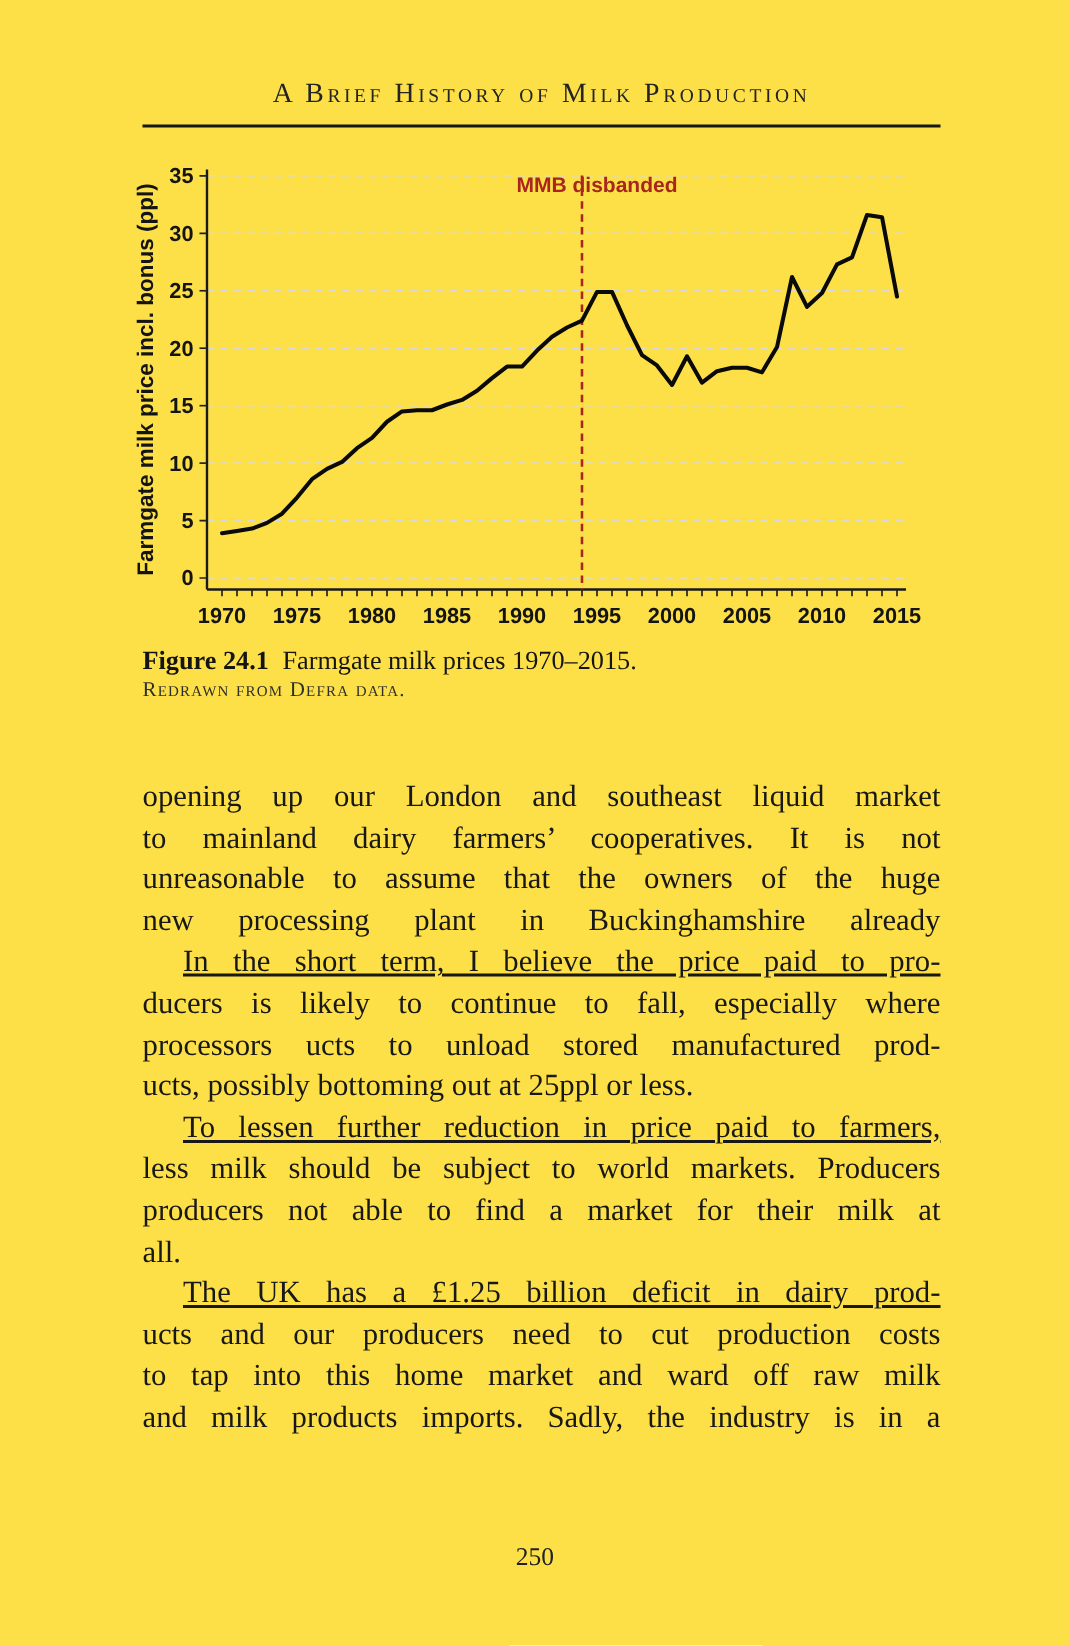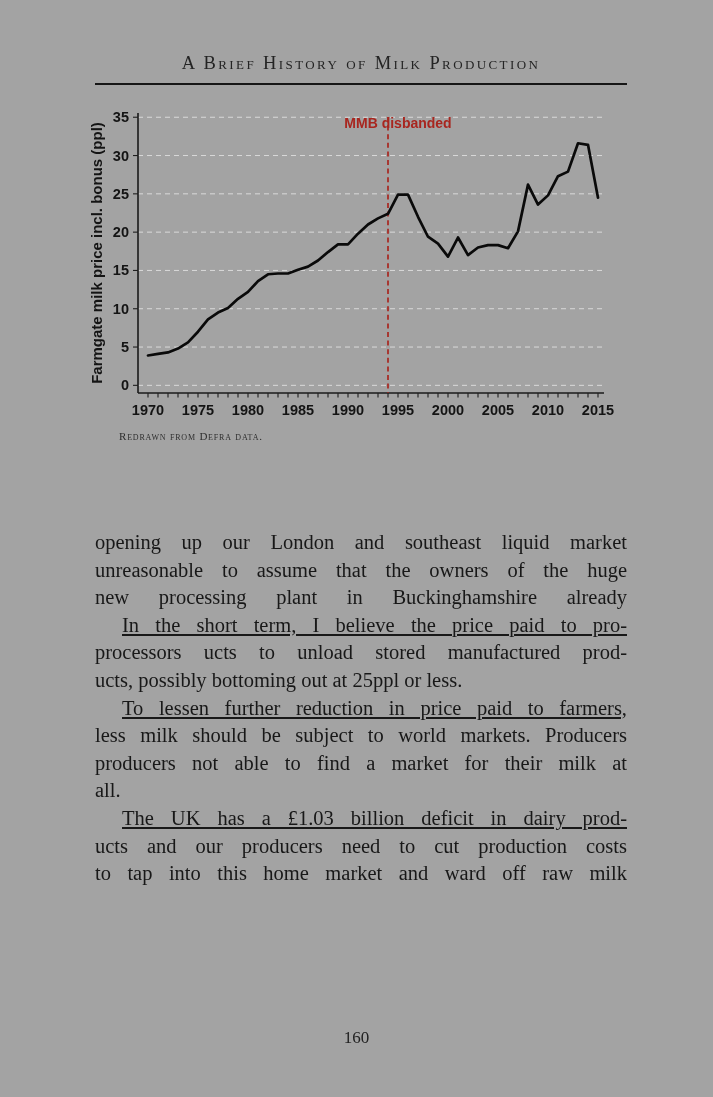--- a/index.html
+++ b/index.html
@@ -1,27 +1,27 @@
 <!DOCTYPE html>
 <html><head>
 <meta charset="utf-8">
 <style>
   html,body{margin:0;padding:0;background:#ffffff;}
-  .page{position:relative;width:713px;height:1097px;background:#a3a3a3;overflow:hidden;
+  .page{position:relative;width:713px;height:1097px;background:#fde047;overflow:hidden;
         font-family:"Liberation Serif",serif;color:#161616;}
   .running-header{position:absolute;top:53px;left:95px;width:532px;text-align:center;
         font-variant:small-caps;font-size:18.5px;letter-spacing:2.4px;color:#242424;}
   .header-rule{position:absolute;top:83px;left:95px;width:532px;border-top:2px solid #161616;}
   .figure{position:absolute;top:103px;left:88px;width:537px;margin:0;}
   .figure svg{display:block;}
   .figcaption{margin:3px 0 0 7px;}
   .cap-line1{font-size:17.5px;color:#141414;}
   .cap-label{font-weight:700;margin-right:9px;}
-  .cap-src{font-variant:small-caps;font-size:11px;letter-spacing:0.8px;color:#2e2e2e;margin-top:2px;margin-left:24px;}
-  .body-text{position:absolute;top:529px;left:95px;width:532px;
+  .cap-src{font-variant:small-caps;font-size:14px;letter-spacing:0.8px;color:#2e2e2e;margin-top:2px;}
+  .body-text{position:absolute;top:518px;left:95px;width:532px;
         font-size:20.5px;line-height:27.6px;color:#181818;}
   .body-text .line{text-align:justify;text-align-last:justify;white-space:normal;}
   .body-text .line.endline{text-align-last:left;}
   .body-text .line.indent{text-indent:27px;text-decoration:underline;}
   .page-number{position:absolute;top:1028px;left:0;width:713px;text-align:center;
         font-size:17px;color:#222222;}
   
   .grid{stroke:#d9d9d9;stroke-width:1;stroke-dasharray:5 4;}
   .axis{stroke:#1a1a1a;stroke-width:1.6;}
   .tick{stroke:#1f1f1f;stroke-width:1.1;}
@@ -122,43 +122,49 @@
         <text x="360" y="312" class="ticklbl" text-anchor="middle">2000</text>
         <text x="410" y="312" class="ticklbl" text-anchor="middle">2005</text>
         <text x="460" y="312" class="ticklbl" text-anchor="middle">2010</text>
         <text x="510" y="312" class="ticklbl" text-anchor="middle">2015</text>
         <text x="14" y="150" class="ylab" text-anchor="middle" transform="rotate(-90 14 150)">Farmgate milk price incl. bonus (ppl)</text>
         <line x1="300" y1="14" x2="300" y2="290" class="annline" stroke="#a8261f"></line>
         <text x="310" y="25" class="annlbl" fill="#a8261f" text-anchor="middle">MMB disbanded</text>
         <polyline points="60,252.466 70,250.934 80,249.402 90,245.572 100,239.44400000000002 110,228.72 120,216.464 130,209.57 140,204.974 150,195.78199999999998 160,188.888 170,178.164 180,171.26999999999998 190,170.50400000000002 200,170.50400000000002 210,166.67399999999998 220,163.61 230,157.482 240,149.056 250,141.39600000000002 260,141.39600000000002 270,130.672 280,121.47999999999999 290,115.352 300,110.756 310,91.606 320,91.606 330,113.82 340,133.73600000000002 350,140.63 360,153.652 370,134.50199999999998 380,152.12 390,144.46 400,142.16199999999998 410,142.16199999999998 420,145.226 430,128.374 440,81.648 450,101.564 460,92.37199999999999 470,73.22199999999998 480,68.626 490,40.28399999999999 500,41.816 510,94.66999999999999" class="series" stroke="#0a0a0a"></polyline>
       </svg>
     <figcaption class="figcaption">
+      <div class="cap-line1">
+        <span class="cap-label">Figure 24.1</span><span class="cap-text">Farmgate milk prices 1970–2015.</span>
+      </div>
       <div class="cap-src">Redrawn from Defra data.</div>
     </figcaption>
   </figure>
 
   <div class="body-text">
       <div>
         <div class="line">opening up our London and southeast liquid market</div>
+        <div class="line">to mainland dairy farmers’ cooperatives. It is not</div>
         <div class="line">unreasonable to assume that the owners of the huge</div>
         <div class="line">new processing plant in Buckinghamshire already</div>
       </div>
       <div>
         <div class="line indent">In the short term, I believe the price paid to pro-</div>
+        <div class="line">ducers is likely to continue to fall, especially where</div>
         <div class="line">processors ucts to unload stored manufactured prod-</div>
         <div class="line endline">ucts, possibly bottoming out at 25ppl or less.</div>
       </div>
       <div>
         <div class="line indent">To lessen further reduction in price paid to farmers,</div>
         <div class="line">less milk should be subject to world markets. Producers</div>
         <div class="line">producers not able to find a market for their milk at</div>
         <div class="line endline">all.</div>
       </div>
       <div>
-        <div class="line indent">The UK has a £1.03 billion deficit in dairy prod-</div>
+        <div class="line indent">The UK has a £1.25 billion deficit in dairy prod-</div>
         <div class="line">ucts and our producers need to cut production costs</div>
         <div class="line">to tap into this home market and ward off raw milk</div>
+        <div class="line">and milk products imports. Sadly, the industry is in a</div>
       </div>
     </div>
 
-  <div class="page-number">160</div>
+  <div class="page-number">250</div>
 
 </div>
 
 </body></html>

